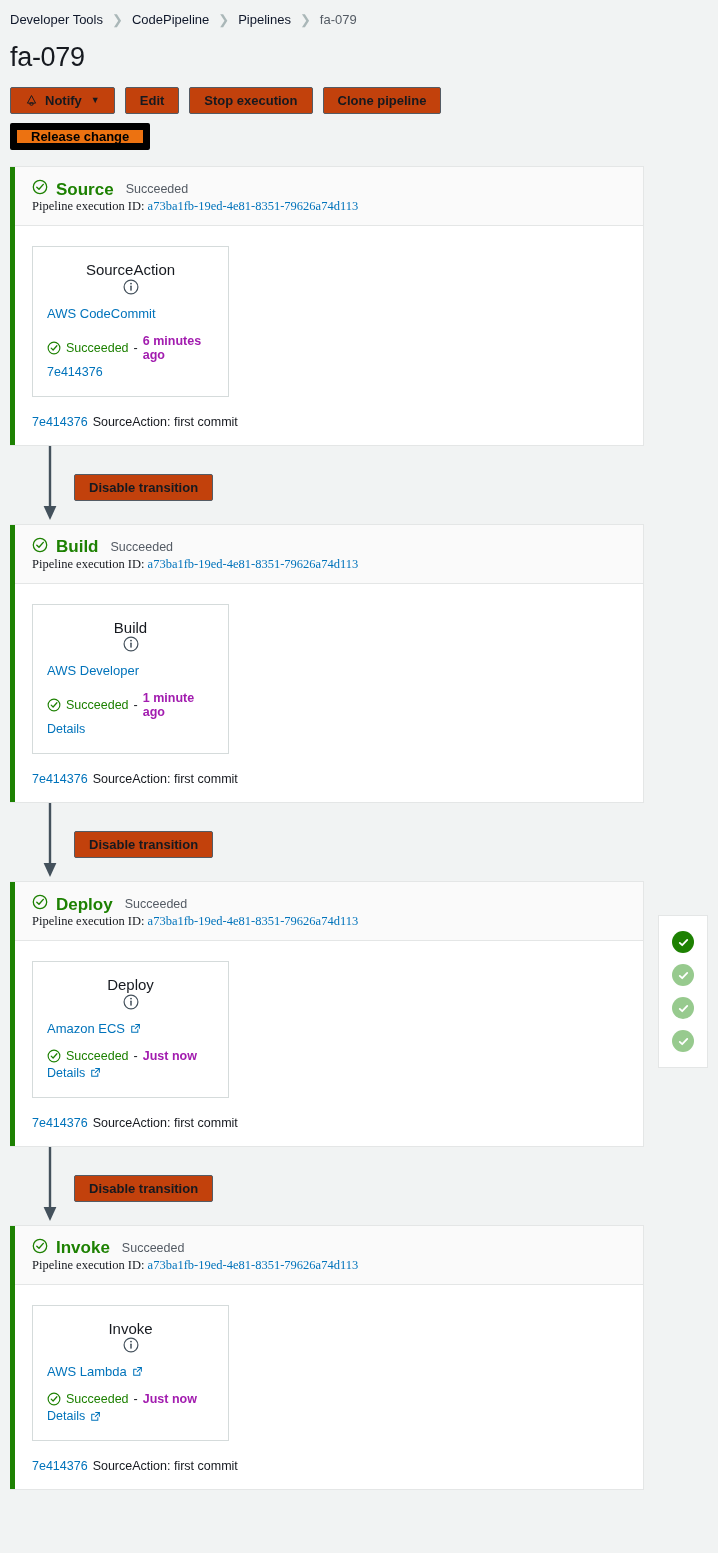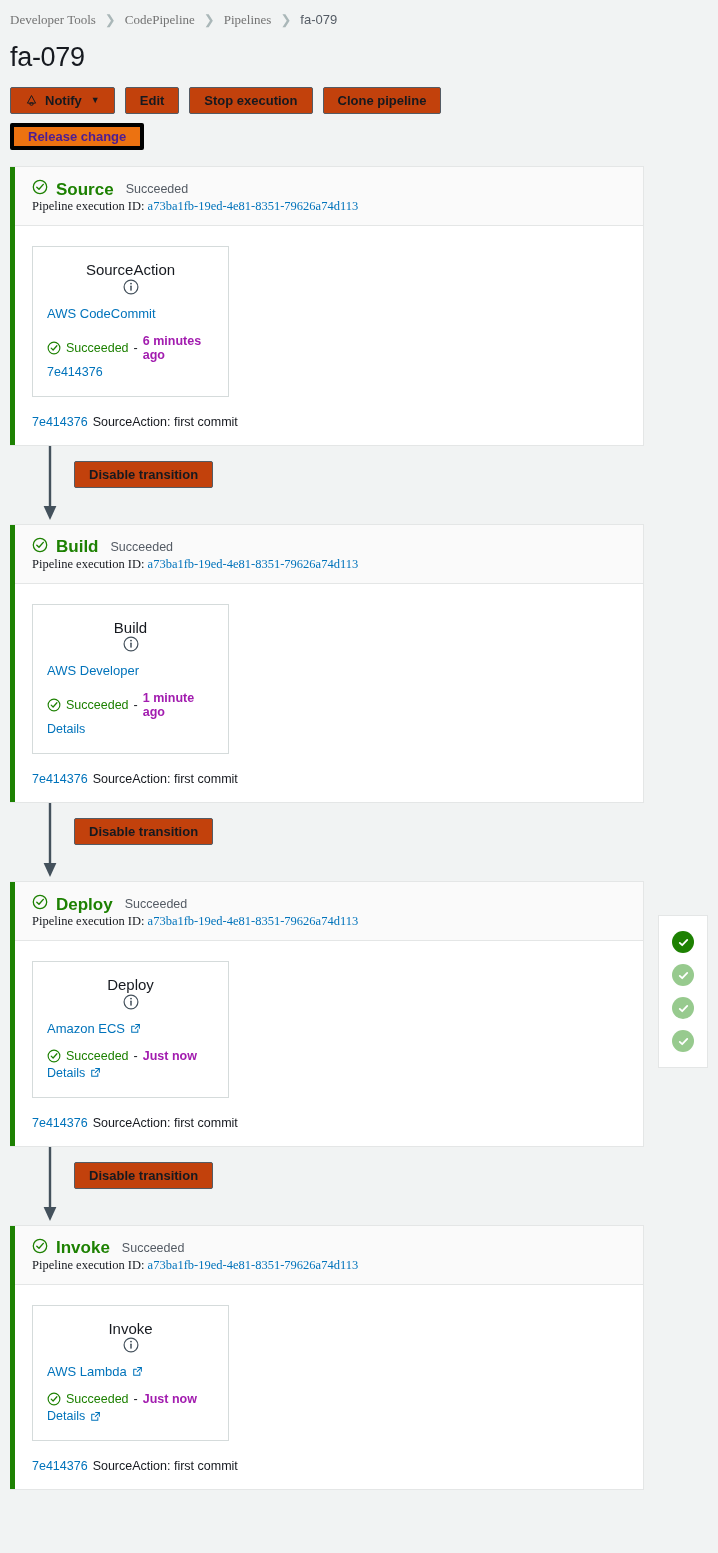--- a/index.html
+++ b/index.html
@@ -14,21 +14,21 @@
   }
 
   
   .breadcrumb {
     display: flex;
     align-items: center;
     padding: 9px 0 0 10px;
     font-size: 13px;
     height: 30px;
   }
-  .bc-link { color: #737373; cursor: pointer; white-space: nowrap; font-family: Liberation Serif, serif; }
+  .bc-link { color: #0f172a; cursor: pointer; white-space: nowrap; }
   .bc-current { color: #545b64; white-space: nowrap; }
   .bc-sep {
     color: #aab7b8;
     margin: 0 9px;
     font-size: 13px;
     line-height: 1;
     display: inline-block;
   }
 
   
@@ -59,22 +59,22 @@
     padding: 0 14px;
     display: inline-flex;
     align-items: center;
     justify-content: center;
     gap: 7px;
     cursor: pointer;
     white-space: nowrap;
   }
   .btn-primary {
     background: #ec7211;
-    border: 4px solid #000000;
-    color: #4c1d95;
+    border: 7px solid #000000;
+    color: #000000;
     font-weight: bold;
   }
   .btn-row-2 { padding: 9px 0 0 10px; }
   .caret { font-size: 9px; line-height: 1; margin-left: 2px; }
   .bell { display: inline-block; width: 13px; height: 14px; }
 
   
   .pipeline { position: relative; padding: 16px 8px 0 10px; }
 
   .stage {
@@ -188,21 +188,21 @@
   .arrow {
     position: absolute;
     left: 30px;
     top: 0;
     width: 20px;
     height: 78px;
   }
   .disable-btn {
     position: absolute;
     left: 64px;
-    top: 15px;
+    top: 28px;
   }
 
   
   .minimap {
     position: absolute;
     left: 658px;
     top: 765px;
     width: 50px;
     height: 153px;
     background: #ffffff;

